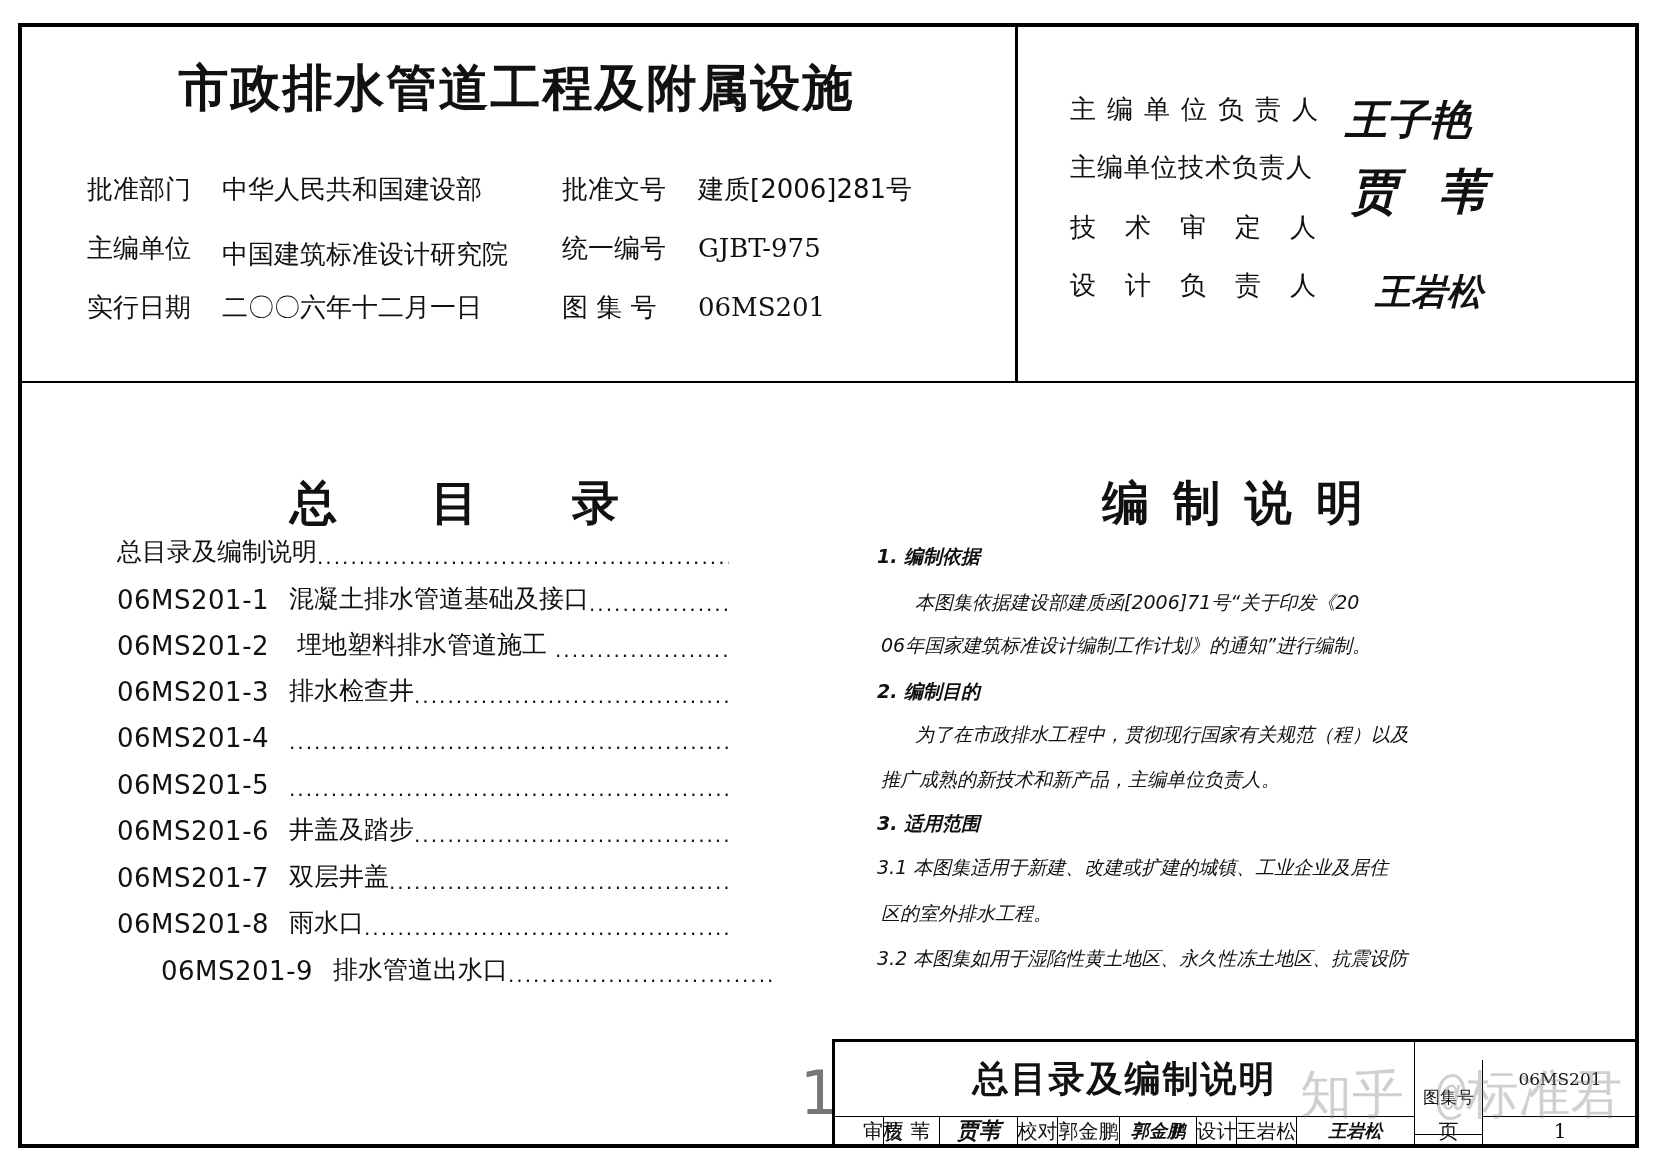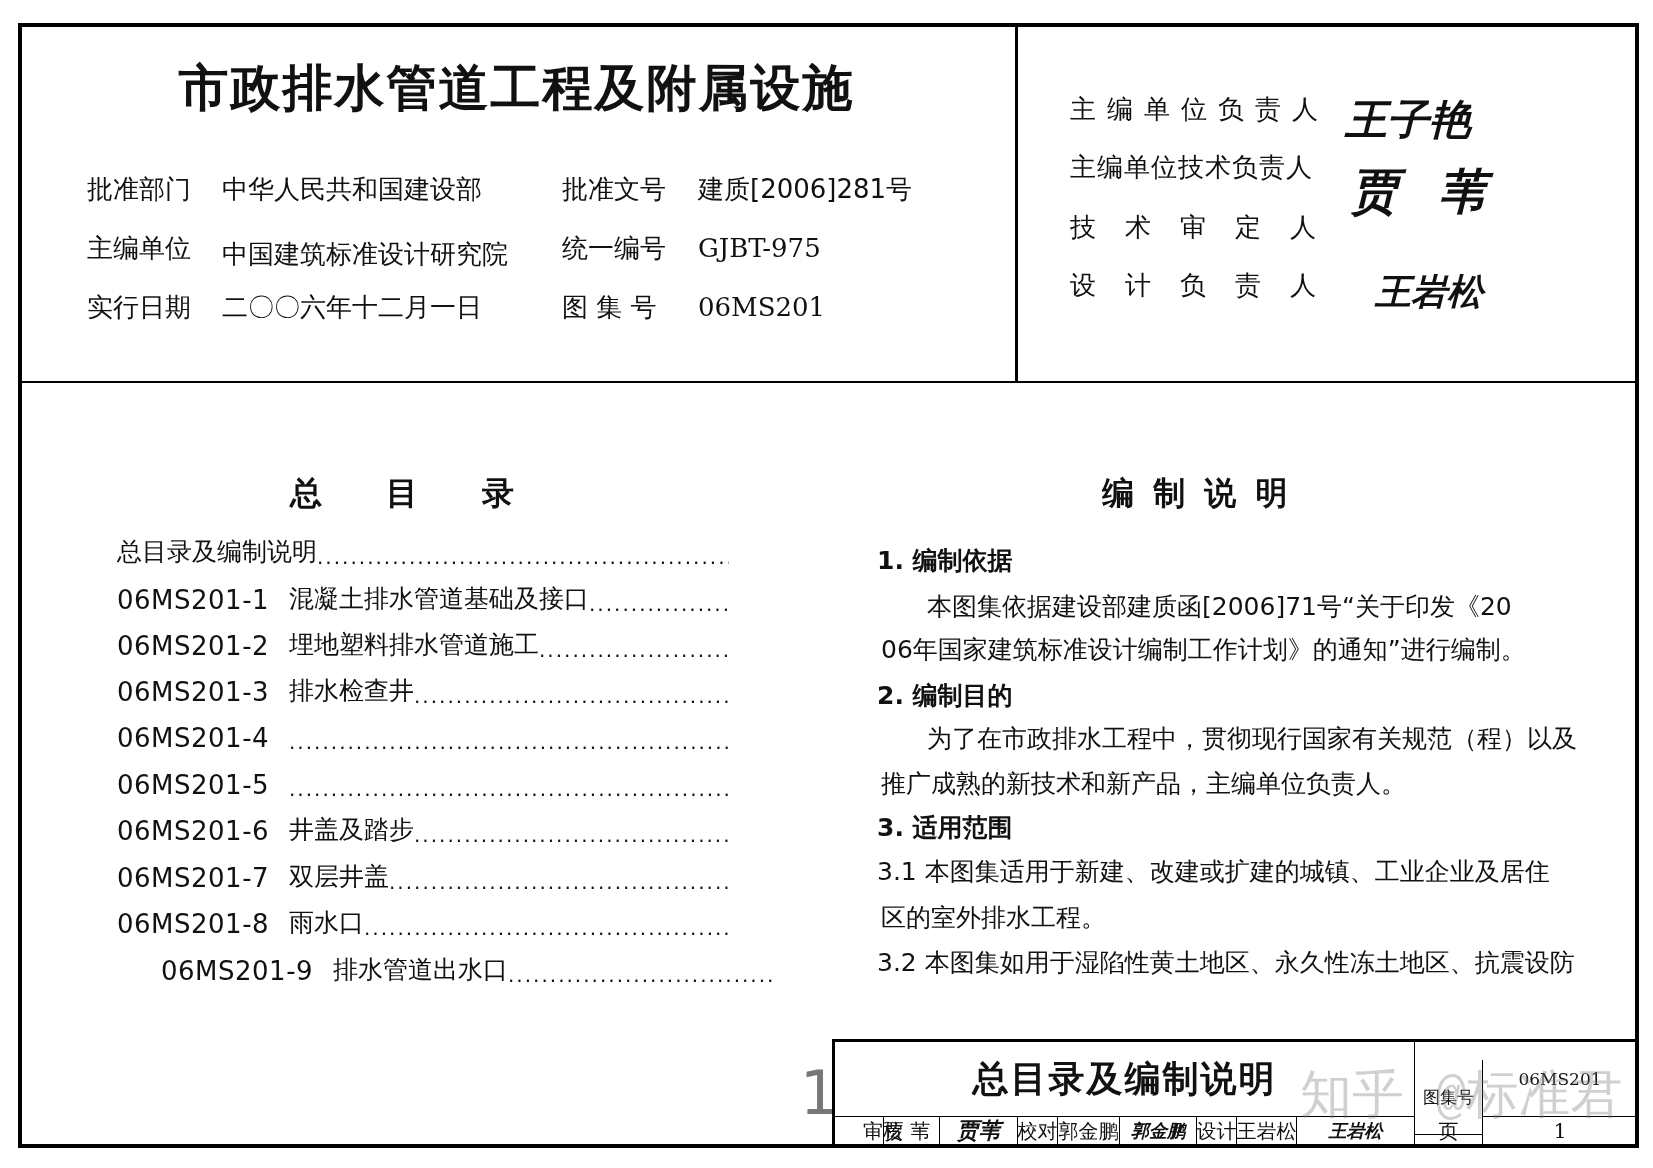--- a/index.html
+++ b/index.html
@@ -11,29 +11,29 @@
   .hdr-vline { position:absolute; left:993px; top:0; width:3px; height:355px; background:#000; }
 
   .main-title { position:absolute; left:0; top:55px; width:993px; text-align:center;
                 font-size:50px; font-weight:bold; letter-spacing:2px; }
   .meta { position:absolute; font-size:26px; line-height:26px; white-space:nowrap; }
 
   .resp-label { position:absolute; left:1070px; font-size:26px; letter-spacing:11px; white-space:nowrap; }
   .sig { position:absolute; font-family:"DejaVu Serif", serif; font-style:italic; font-weight:bold;
          font-size:42px; white-space:nowrap; }
 
-  .sec-title { position:absolute; font-size:32px; font-weight:bold; white-space:nowrap; }
+  .sec-title { position:absolute; font-size:47px; font-weight:bold; white-space:nowrap; }
 
   .toc-row { position:absolute; left:117px; width:612px; height:30px; display:flex; align-items:flex-end;
              font-size:25px; white-space:nowrap; overflow:hidden; }
   .toc-code { width:172px; flex:none; font-family:"DejaVu Sans", sans-serif; font-size:26px; letter-spacing:0.5px; }
   .toc-name { flex:none; }
   .toc-dots { flex:1; overflow:hidden; letter-spacing:2px; font-size:20px; line-height:22px; }
 
-  .desc { position:absolute; left:866px; width:670px; font-size:25px; white-space:nowrap; }
+  .desc { position:absolute; left:866px; width:670px; font-size:19px; white-space:nowrap;font-style:italic; }
   .desc.h { font-weight:bold; }
 
   .tb { position:absolute; left:832px; top:1039px; width:803px; height:104px; border-top:3px solid #000; border-left:3px solid #000; }
   .tb .c { position:absolute; border-right:1.5px solid #000; border-bottom:1.5px solid #000; box-sizing:border-box;
            display:flex; align-items:center; justify-content:center; font-size:20px; white-space:nowrap; }
   .watermark { position:absolute; left:1300px; top:1060px; font-size:52px; color:rgba(120,120,120,0.35); white-space:nowrap;font-family:Liberation Mono, monospace; }
   .pagenum { position:absolute; left:800px; top:1058px; font-size:60px; color:#777; }
 </style>
 </head>
 <body>
@@ -72,21 +72,21 @@
 
 <div class="toc-row" style="top:538px;">
   <span class="toc-name">总目录及编制说明</span>
   <span class="toc-dots">...................................................................................................</span>
 </div>
 <div class="toc-row" style="top:585px;">
   <span class="toc-code">06MS201-1</span>
   <span class="toc-name">混凝土排水管道基础及接口</span>
   <span class="toc-dots">...................................................................................................</span>
 </div>
-<div class="toc-row" style="top:631px;">
+<div class="toc-row" style="top:631px;gap:8px;">
   <span class="toc-code">06MS201-2</span>
   <span class="toc-name">埋地塑料排水管道施工</span>
   <span class="toc-dots">...................................................................................................</span>
 </div>
 <div class="toc-row" style="top:677px;">
   <span class="toc-code">06MS201-3</span>
   <span class="toc-name">排水检查井</span>
   <span class="toc-dots">...................................................................................................</span>
 </div>
 <div class="toc-row" style="top:723px;">

